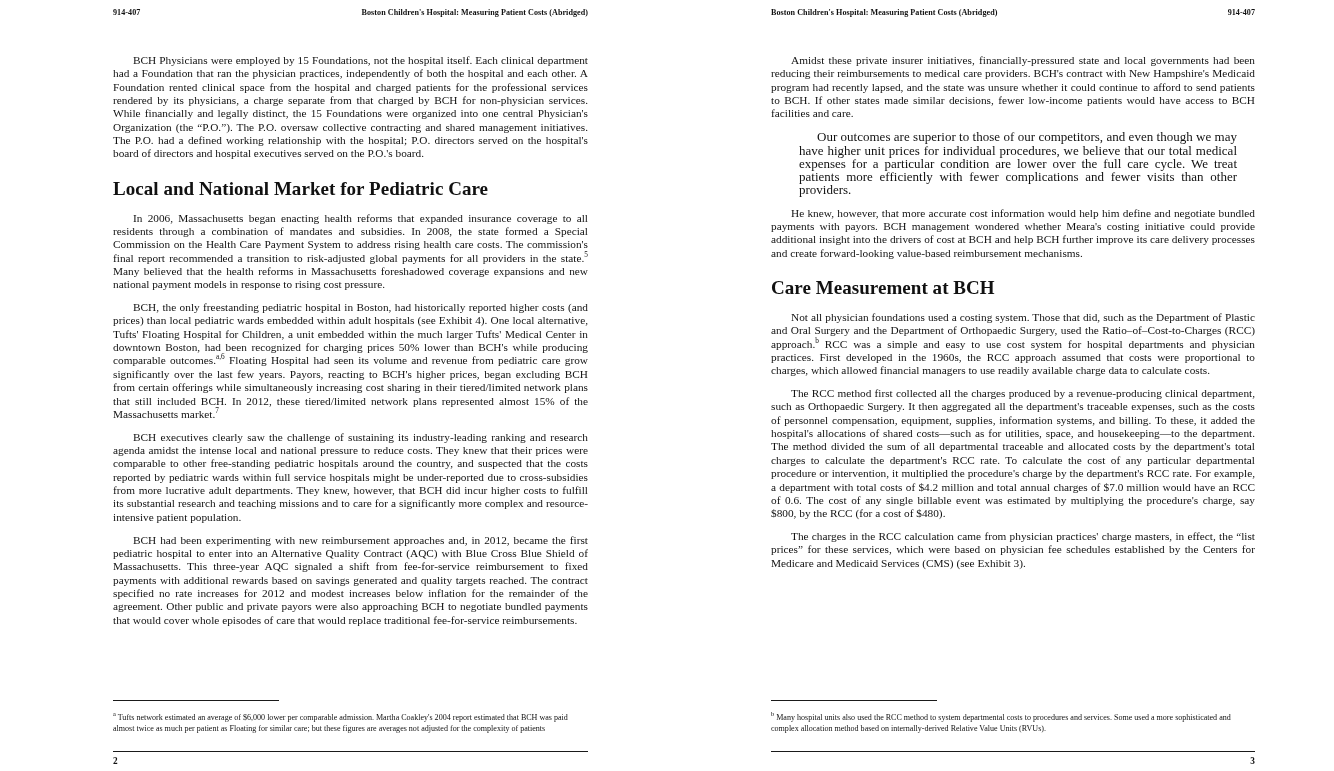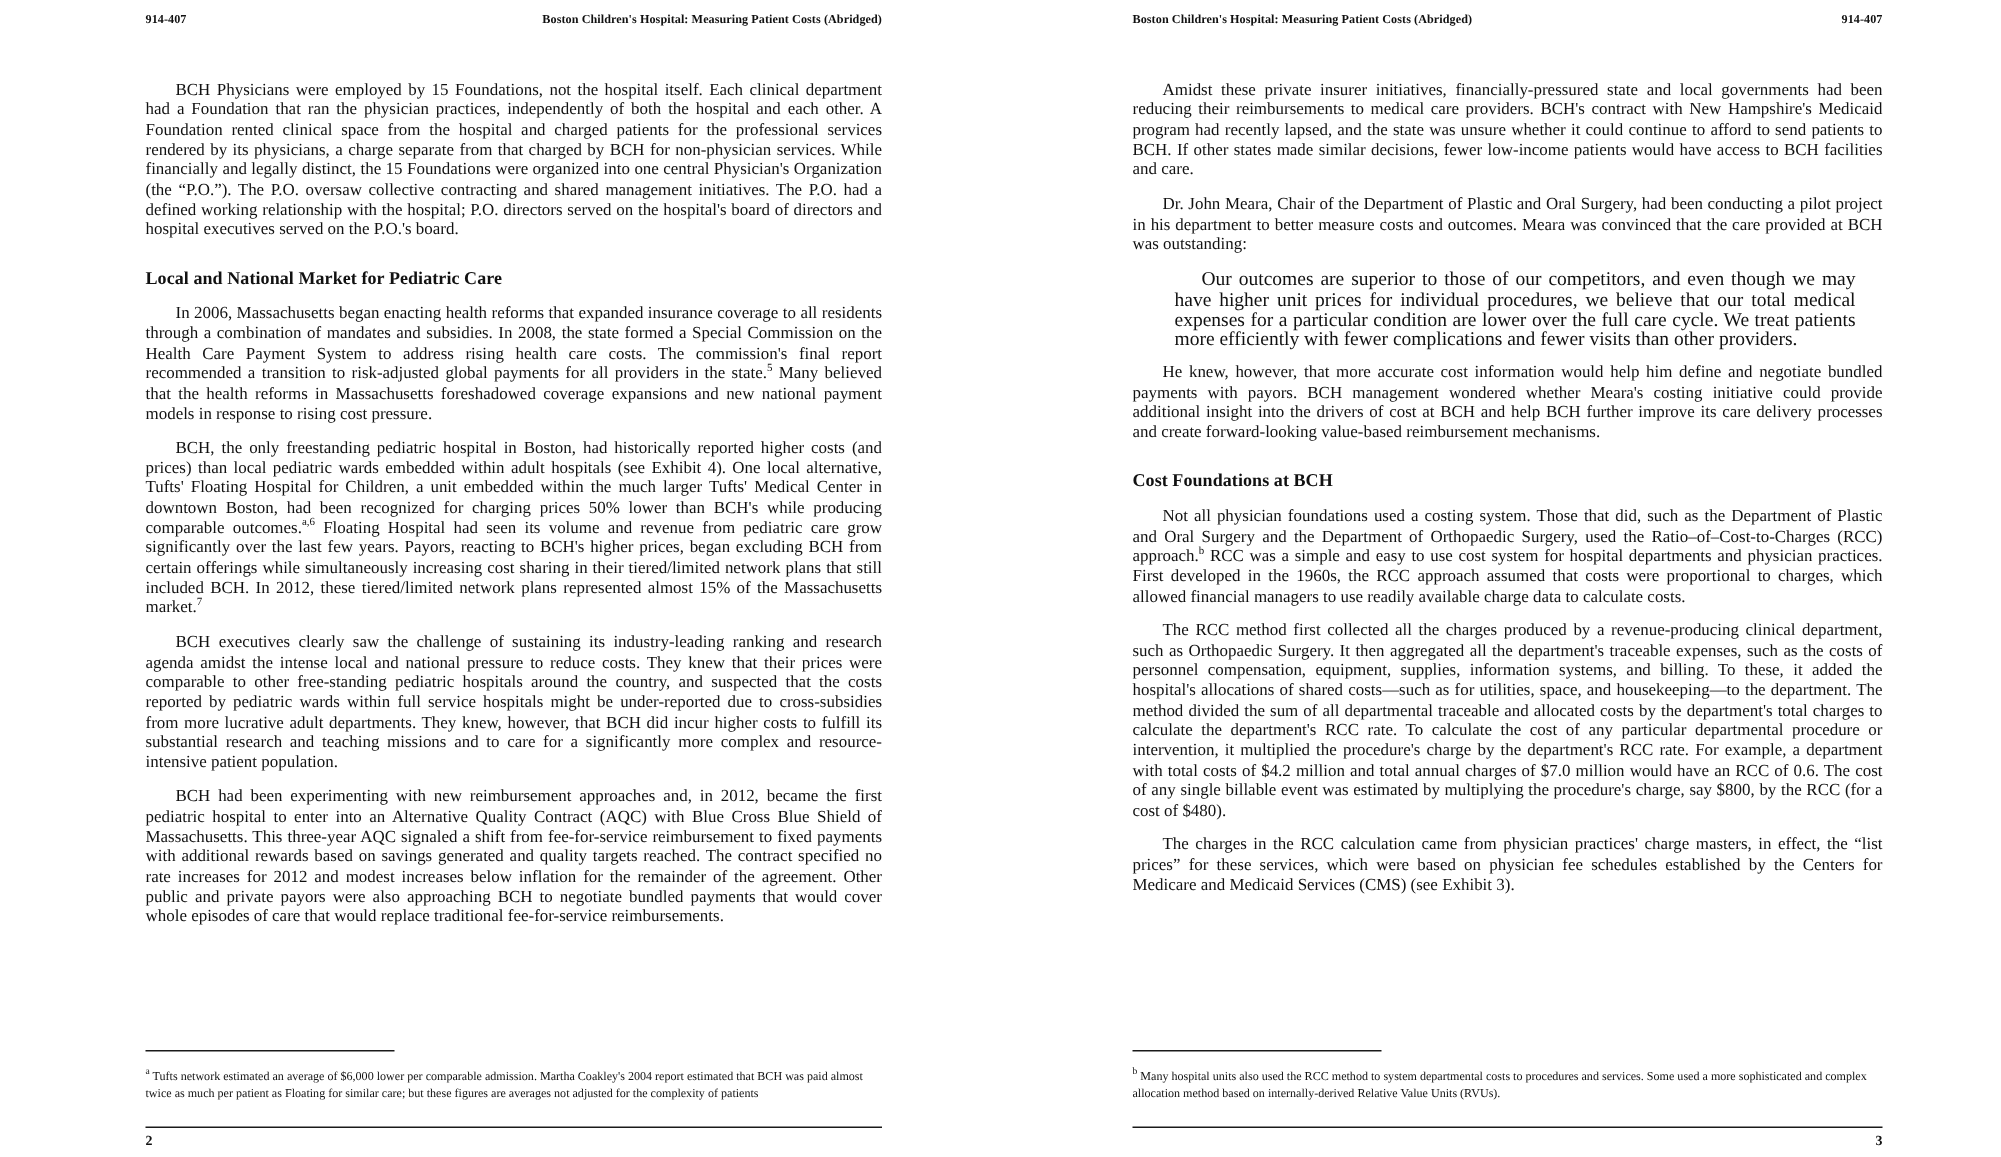--- a/index.html
+++ b/index.html
@@ -18,20 +18,21 @@
     position: relative;
     width: 1334px;
     height: 771px;
     display: flex;
   }
   .page {
     position: relative;
     width: 667px;
     height: 771px;
     box-sizing: border-box;
+    margin-left: 16px;
   }
   .page-inner {
     position: absolute;
     left: 0;
     right: 0;
     top: 0;
     bottom: 0;
   }
   .page-left .page-inner { padding: 8px 79px 0 97px; }
   .page-right .page-inner { padding: 8px 79px 0 88px; }
@@ -56,21 +57,21 @@
     margin: 0 0 9.5px 0;
     text-align: justify;
     text-justify: inter-word;
     font-size: 11.3px;
     line-height: 13.35px;
     text-indent: 20px;
     hyphens: none;
   }
   p.para.tight { margin-bottom: 9px; }
   h2.section {
-    font-size: 12px;
+    font-size: 19px;
     font-weight: bold;
     margin: 17px 0 11px 0;
     line-height: 1.2;
     letter-spacing: 0.05px;
   }
   .blockquote {
     margin: 0 0 10px 0;
     padding-left: 28px;
     padding-right: 18px;
   }
@@ -179,29 +180,28 @@
 
       <div class="running-head">
         <span>Boston Children's Hospital: Measuring Patient Costs (Abridged)</span>
         <span>914-407</span>
       </div>
 
       <div class="body-area">
 
         <p class="para">Amidst these private insurer initiatives, financially-pressured state and local governments had been reducing their reimbursements to medical care providers. BCH's contract with New Hampshire's Medicaid program had recently lapsed, and the state was unsure whether it could continue to afford to send patients to BCH.  If other states made similar decisions, fewer low-income patients would have access to BCH facilities and care.</p>
 
-        <p class="para tight">Dr. John Meara, Chair of the Department of Plastic and Oral Surgery, had been conducting a pilot project in his department to better measure costs and outcomes. Meara was convinced that the care provided at BCH was outstanding:</p>
 
         <div class="blockquote">
           <p>Our outcomes are superior to those of our competitors, and even though we may have higher unit prices for individual procedures, we believe that our total medical expenses for a particular condition are lower over the full care cycle. We treat patients more efficiently with fewer complications and fewer visits than other providers.</p>
         </div>
 
         <p class="para">He knew, however, that more accurate cost information would help him define and negotiate bundled payments with payors. BCH management wondered whether Meara's costing initiative could provide additional insight into the drivers of cost at BCH and help BCH further improve its care delivery processes and create forward-looking value-based reimbursement mechanisms.</p>
 
-        <h2 class="section">Cost Foundations at BCH</h2>
+        <h2 class="section">Care Measurement at BCH</h2>
 
         <p class="para"><span>Not all physician foundations used a costing system. Those that did, such as the Department of Plastic and Oral Surgery and the Department of Orthopaedic Surgery, used the Ratio–of–Cost-to-Charges (RCC) approach.</span><sup>b</sup><span> RCC was a simple and easy to use cost system for hospital departments and physician practices. First developed in the 1960s, the RCC approach assumed that costs were proportional to charges, which allowed financial managers to use readily available charge data to calculate costs.</span></p>
 
         <p class="para">The RCC method first collected all the charges produced by a revenue-producing clinical department, such as Orthopaedic Surgery. It then aggregated all the department's traceable expenses, such as the costs of personnel compensation, equipment, supplies, information systems, and billing. To these, it added the hospital's allocations of shared costs—such as for utilities, space, and housekeeping—to the department. The method divided the sum of all departmental traceable and allocated costs by the department's total charges to calculate the department's RCC rate. To calculate the cost of any particular departmental procedure or intervention, it multiplied the procedure's charge by the department's RCC rate. For example, a department with total costs of $4.2 million and total annual charges of $7.0 million would have an RCC of 0.6. The cost of any single billable event was estimated by multiplying the procedure's charge, say $800, by the RCC (for a cost of $480).</p>
 
         <p class="para"><span>The charges in the RCC calculation came from physician practices' charge masters, in effect, the “list prices” for these services, which were based on physician fee schedules established by the Centers for Medicare and Medicaid Services (CMS) (see </span><b>Exhibit 3</b><span>).</span></p>
 
       </div>
 
       <div class="footnote-block">

